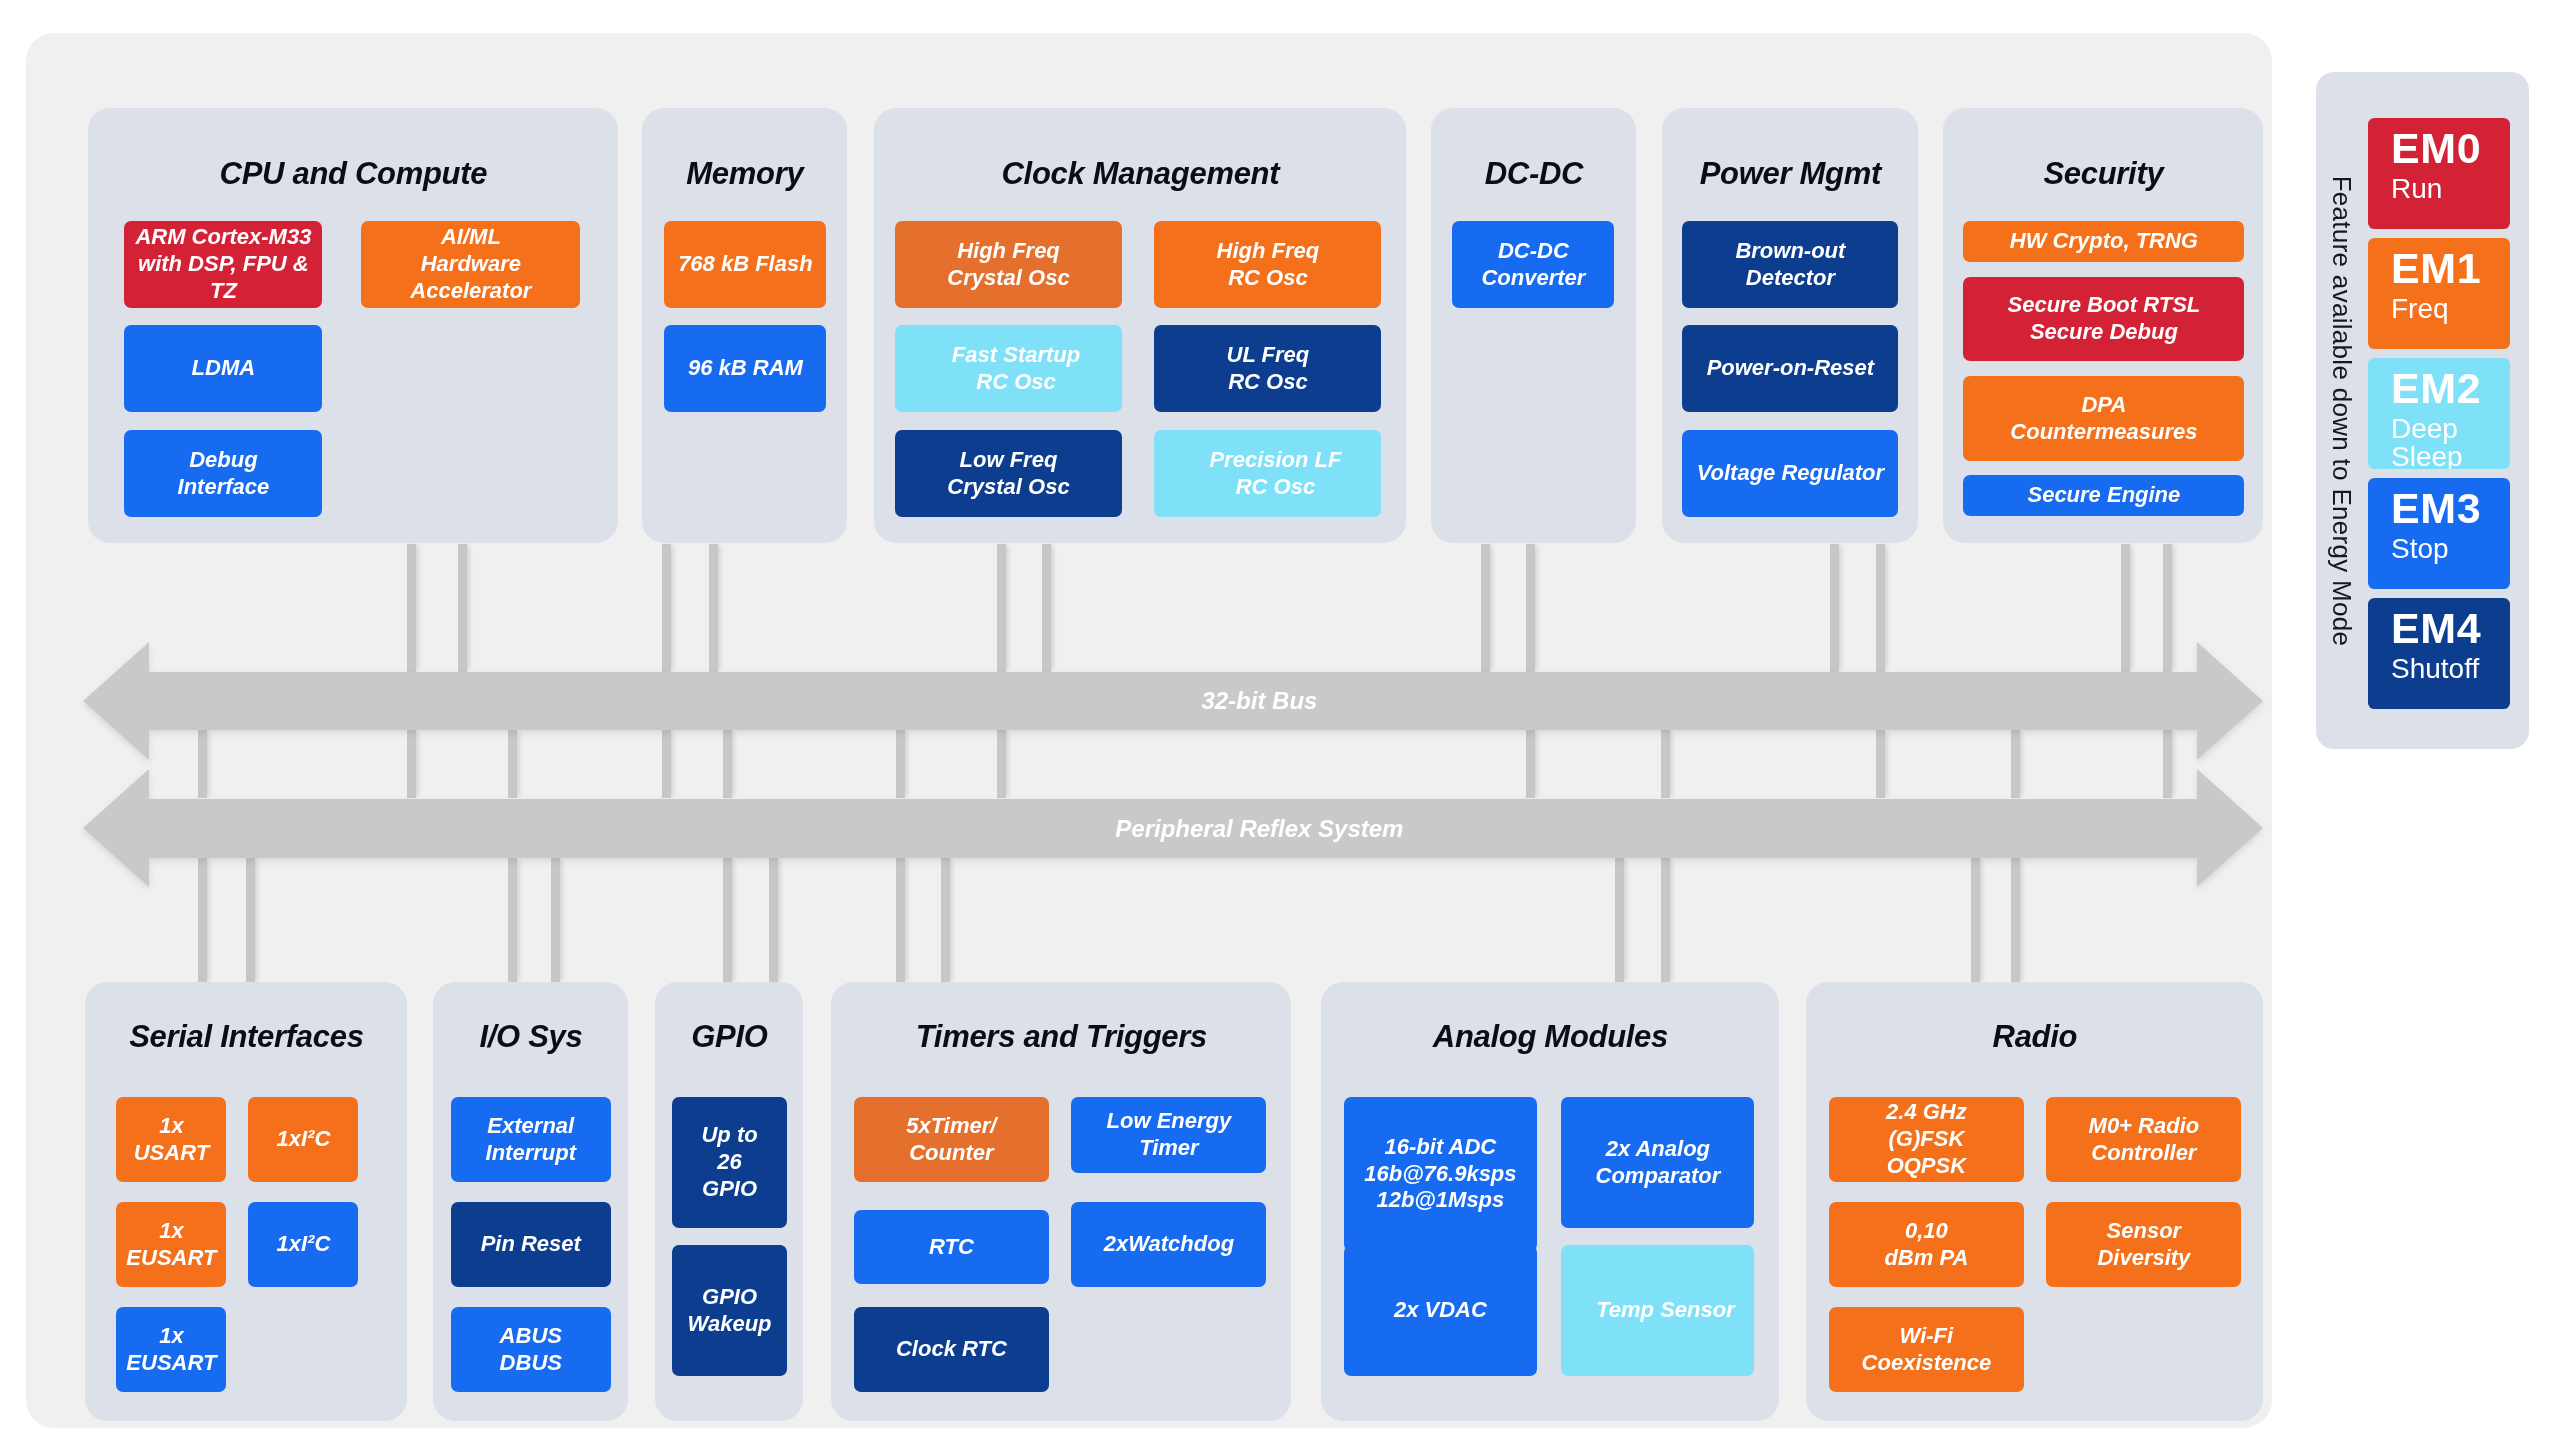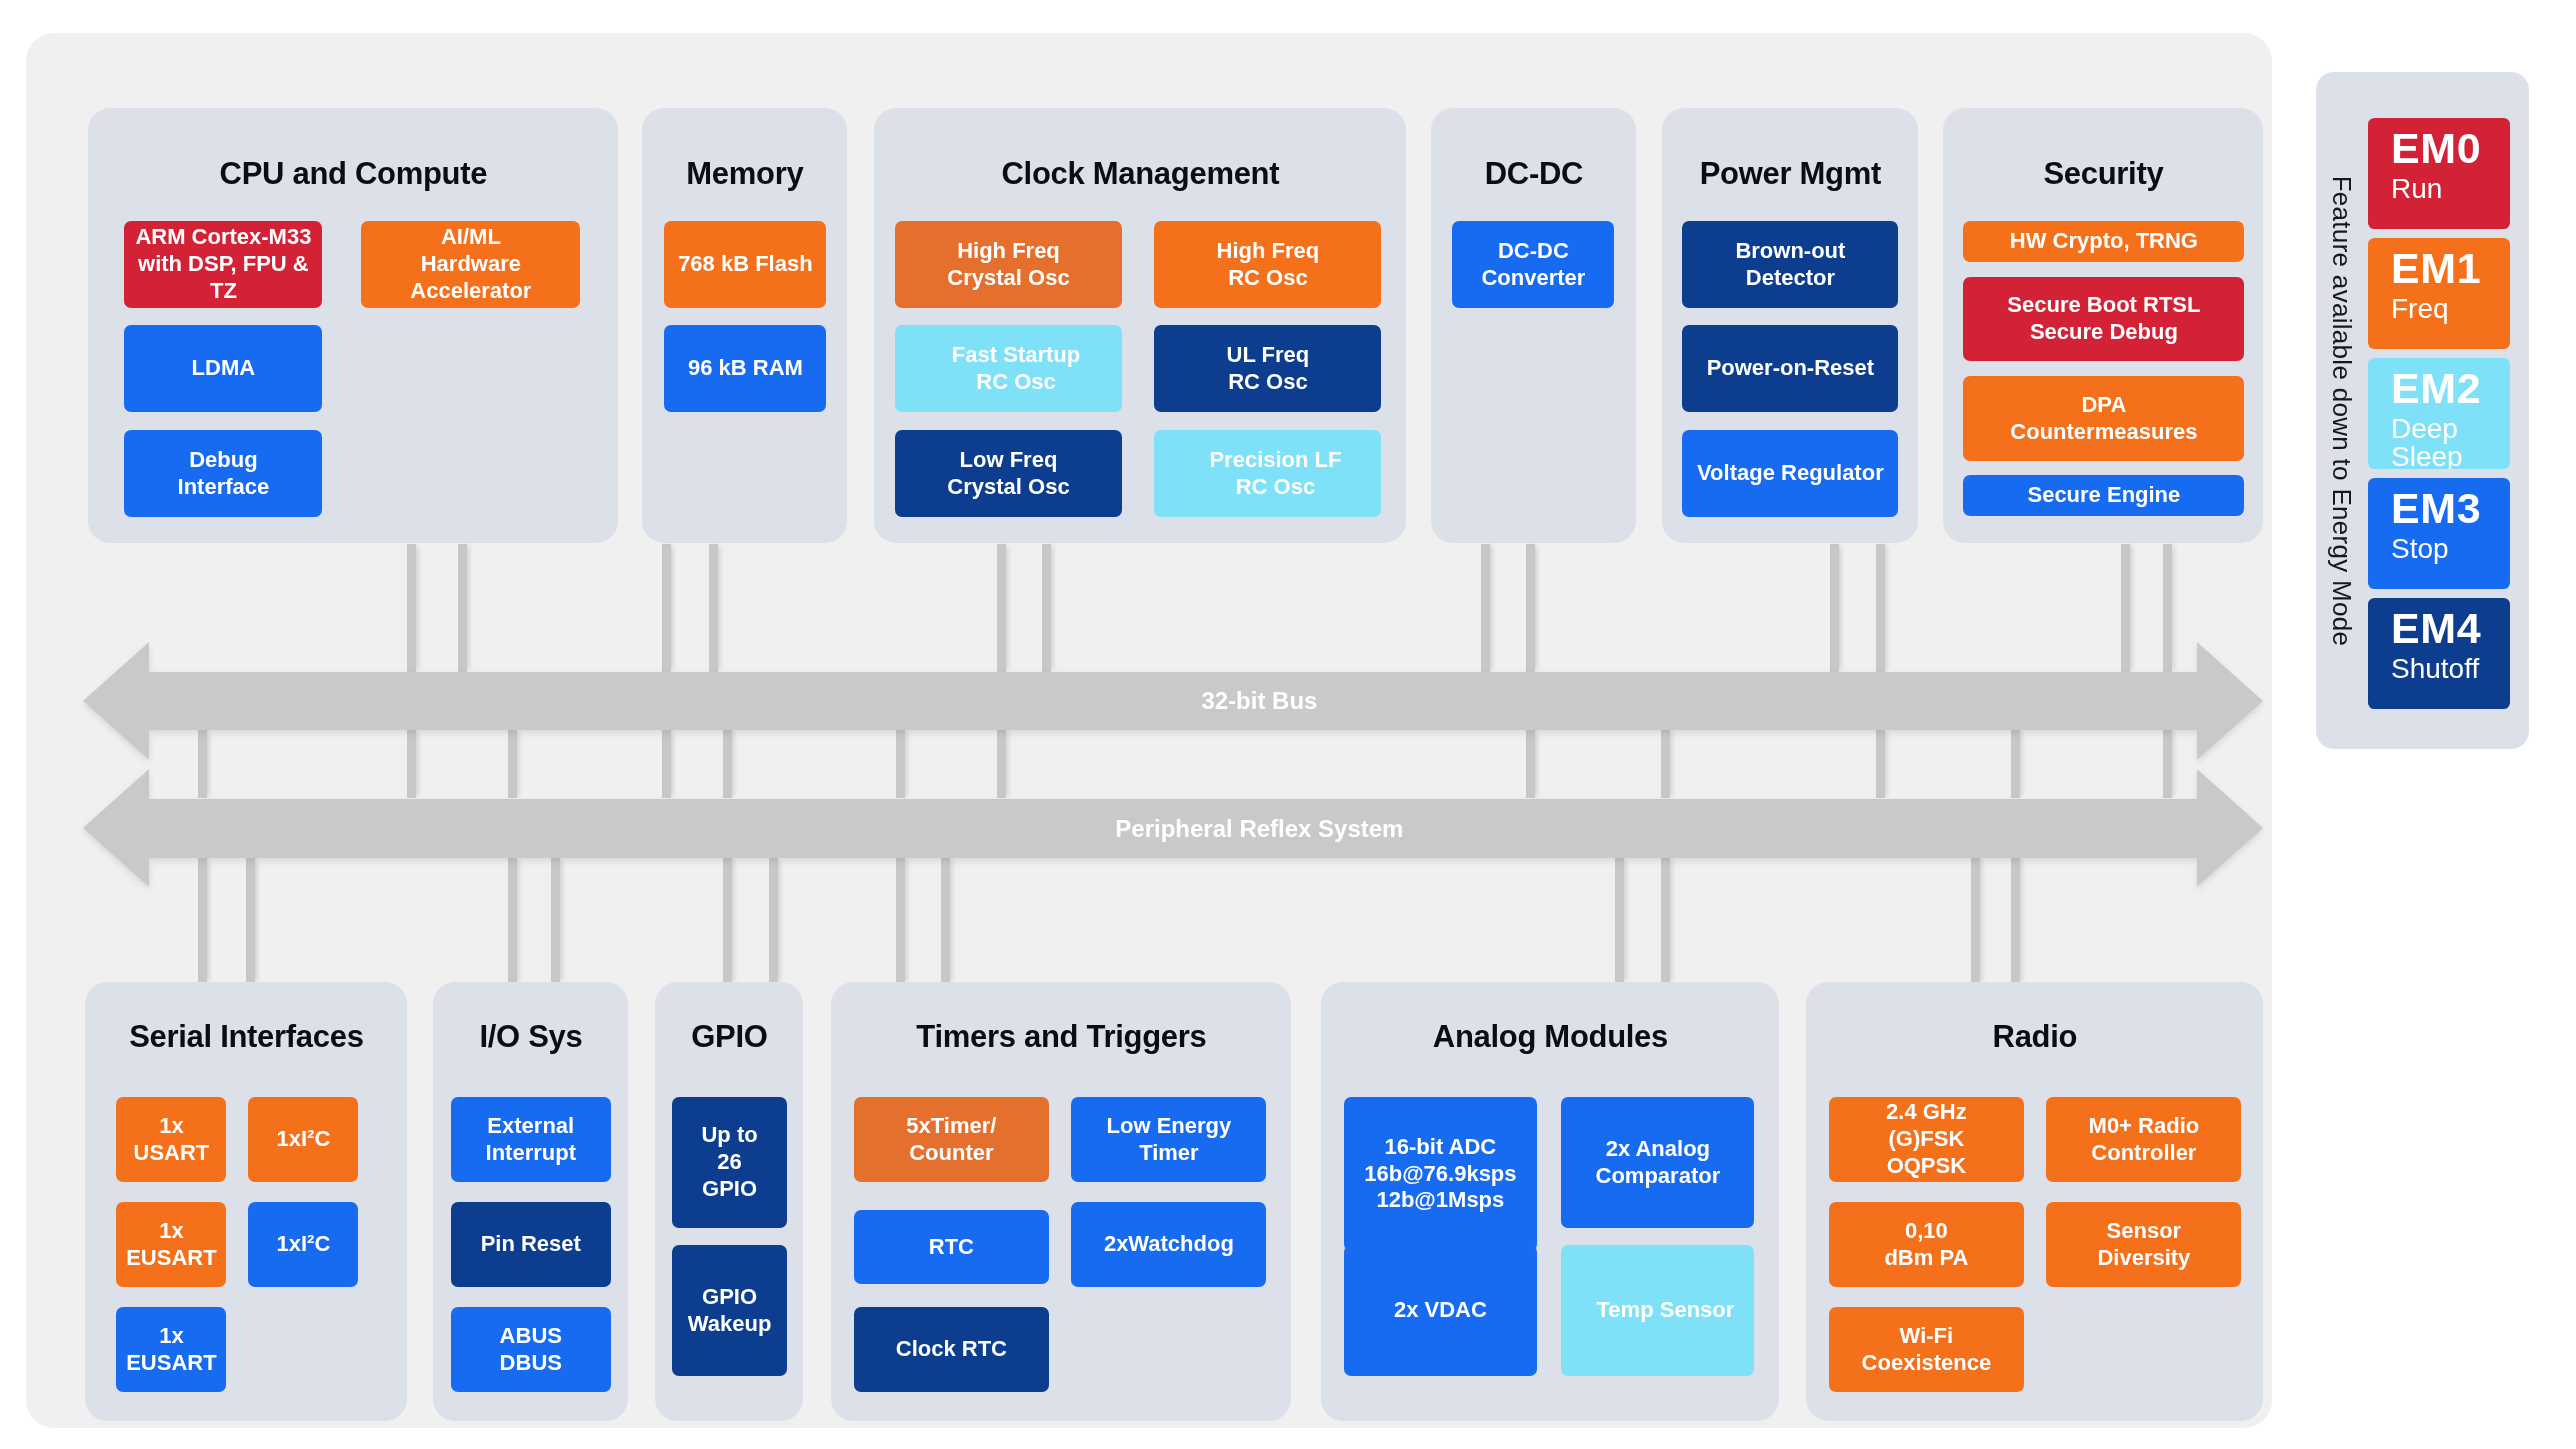--- a/index.html
+++ b/index.html
@@ -10,21 +10,21 @@
     --title-text:#0b0d12; --block-text:#ffffff;
   }
   html,body{margin:0;padding:0;}
   body{
     width:2576px;height:1449px;background:var(--page-bg);
     font-family:"Liberation Sans", sans-serif;overflow:hidden;position:relative;
   }
   .stage{position:absolute;left:0;top:0;width:2576px;height:1449px;}
   .chip{
     position:absolute;left:26.4px;top:33px;width:2246px;height:1395px;
-    background:var(--chip-bg);border-radius:28px;
+    background:var(--chip-bg);border-radius:28px;font-style:italic;
   }
   .panel{
     position:absolute;background:var(--section-bg);border-radius:22px;
   }
   .ptitle{
     position:absolute;left:0;width:100%;margin:0;text-align:center;
     font-size:31px;font-weight:700;letter-spacing:-0.3px;color:var(--title-text);
   }
   .t-top{top:48px;}
   .t-bot{top:37px;}
@@ -216,21 +216,21 @@
 26
 GPIO</div>
       <div class="blk c-navy" style="left:16.7px;top:263px;width:115px;height:131px">GPIO
 Wakeup</div>
     </section>
 
     <section class="panel" style="left:805px;top:949px;width:460px;height:439px">
       <h2 class="ptitle t-bot">Timers and Triggers</h2>
       <div class="blk c-orange2" style="left:22.5px;top:115px;width:195px;height:85px">5xTimer/
 Counter</div>
-      <div class="blk c-blue" style="left:240px;top:115px;width:195px;height:85px">Low Energy
+      <div class="blk c-blue" style="left:240px;top:115px;width:195px;height:76px">Low Energy
 Timer</div>
       <div class="blk c-blue" style="left:22.5px;top:228px;width:195px;height:74px">RTC</div>
       <div class="blk c-blue" style="left:240px;top:220px;width:195px;height:85px">2xWatchdog</div>
       <div class="blk c-navy" style="left:22.5px;top:325px;width:195px;height:85px">Clock RTC</div>
     </section>
 
     <section class="panel" style="left:1295px;top:949px;width:458px;height:439px">
       <h2 class="ptitle t-bot">Analog Modules</h2>
       <div class="blk c-blue" style="left:22.5px;top:115px;width:193px;height:154px">16-bit ADC
 16b@76.9ksps

